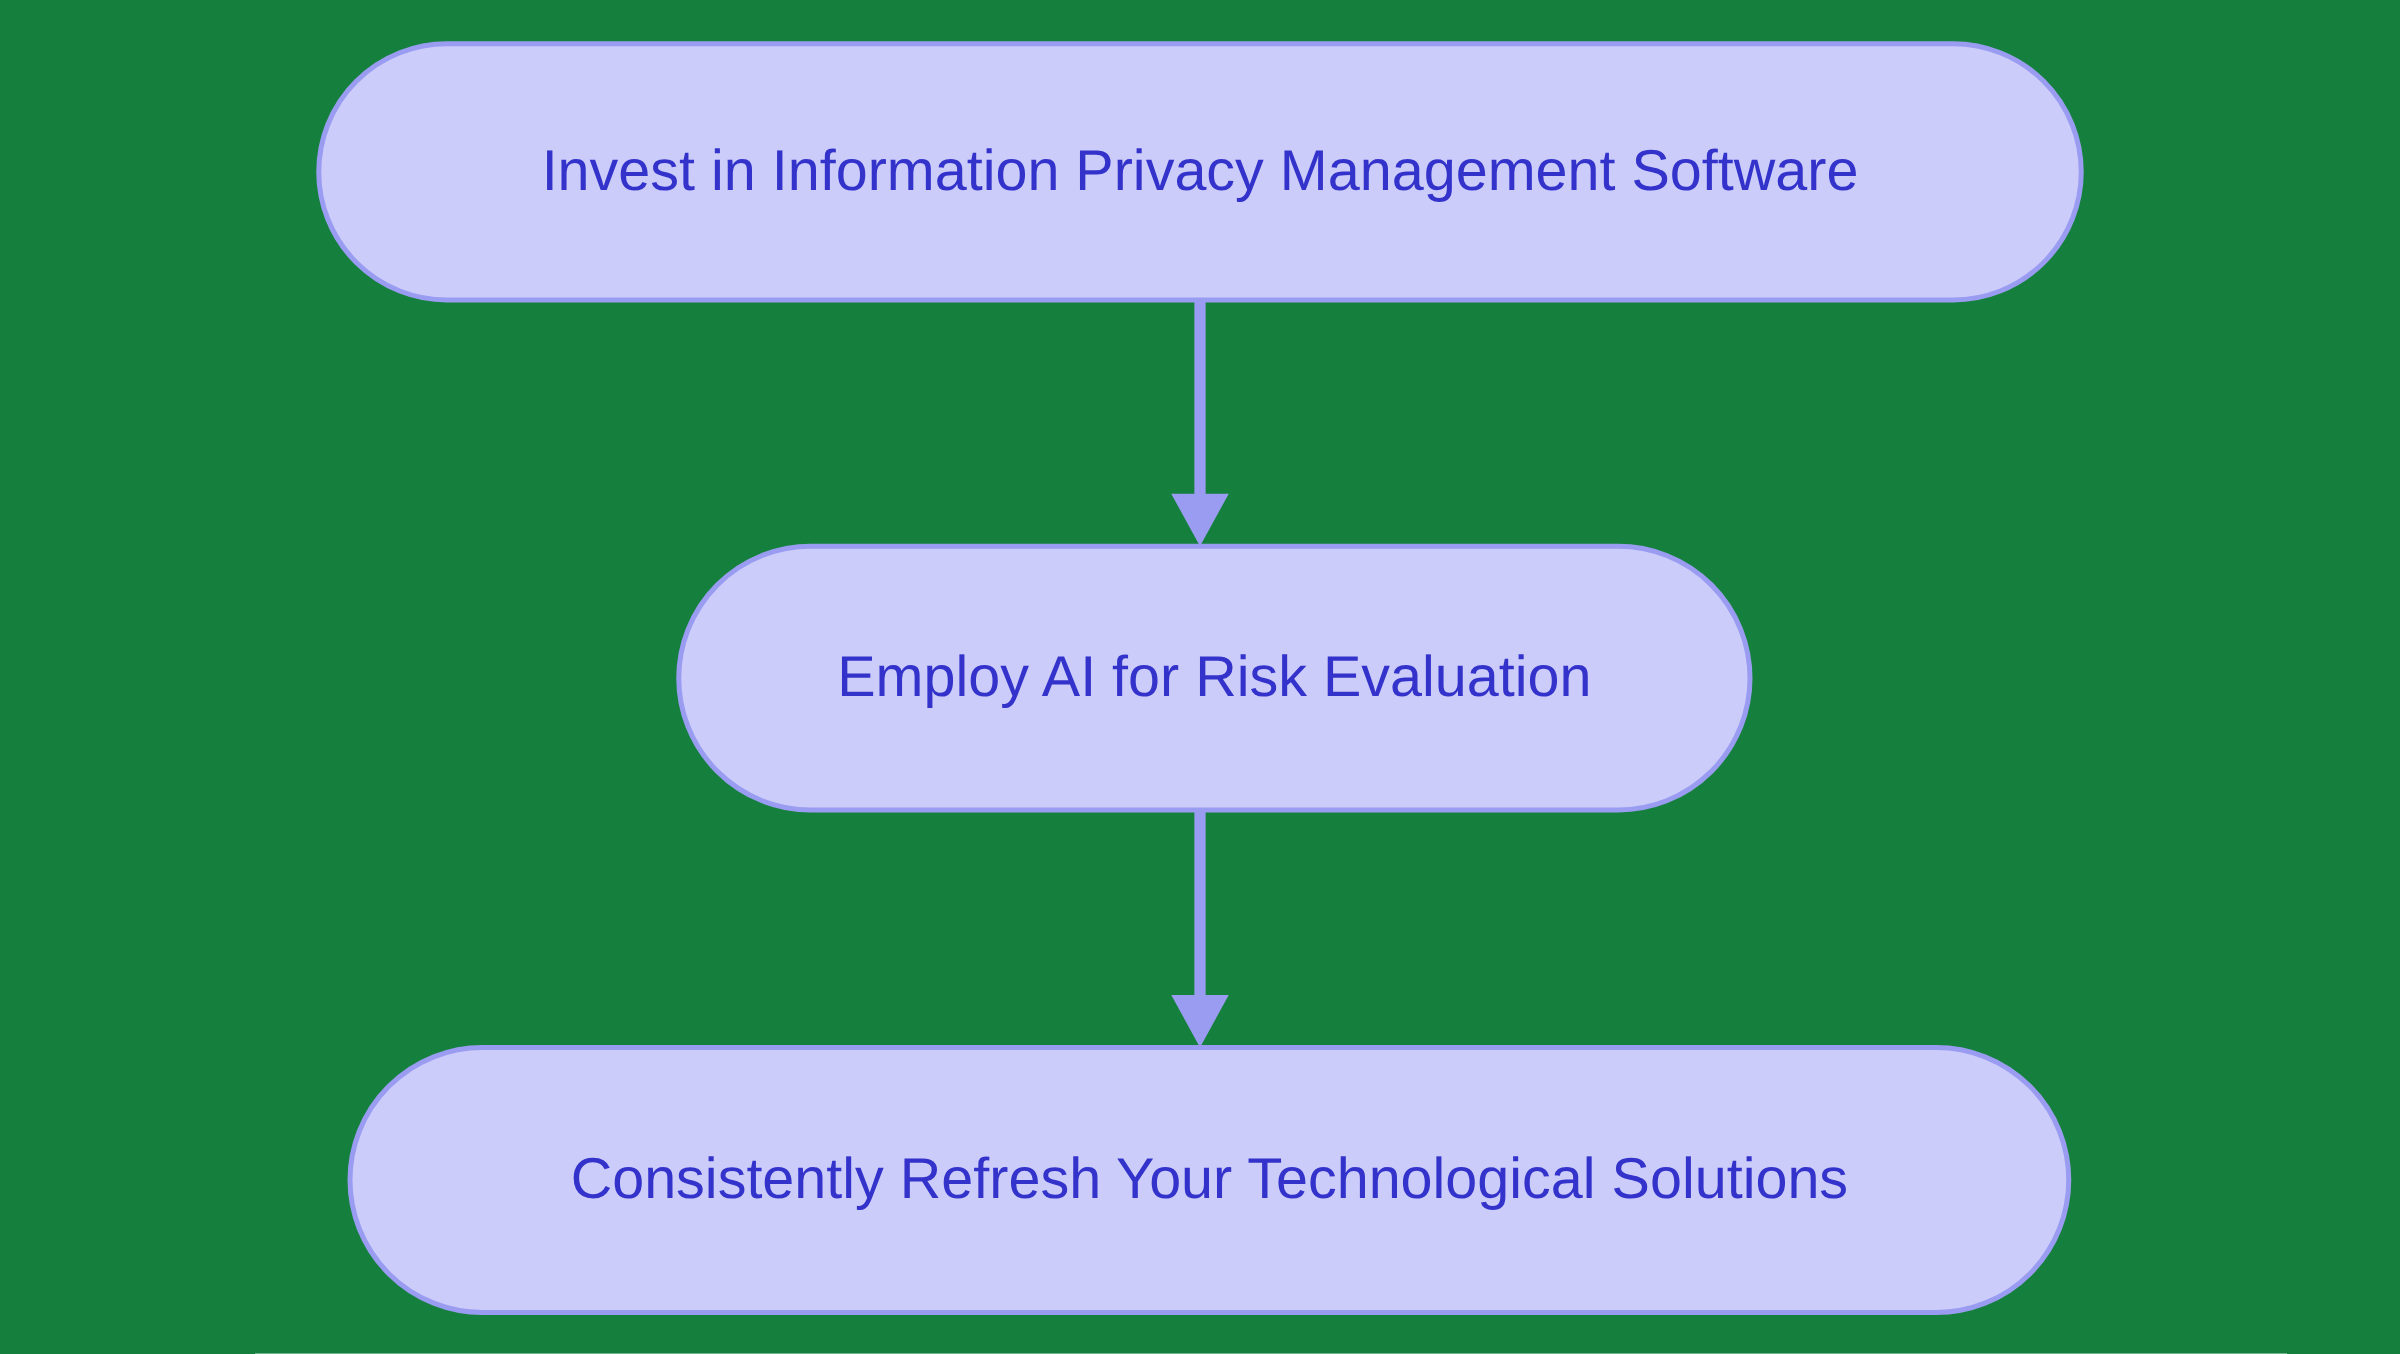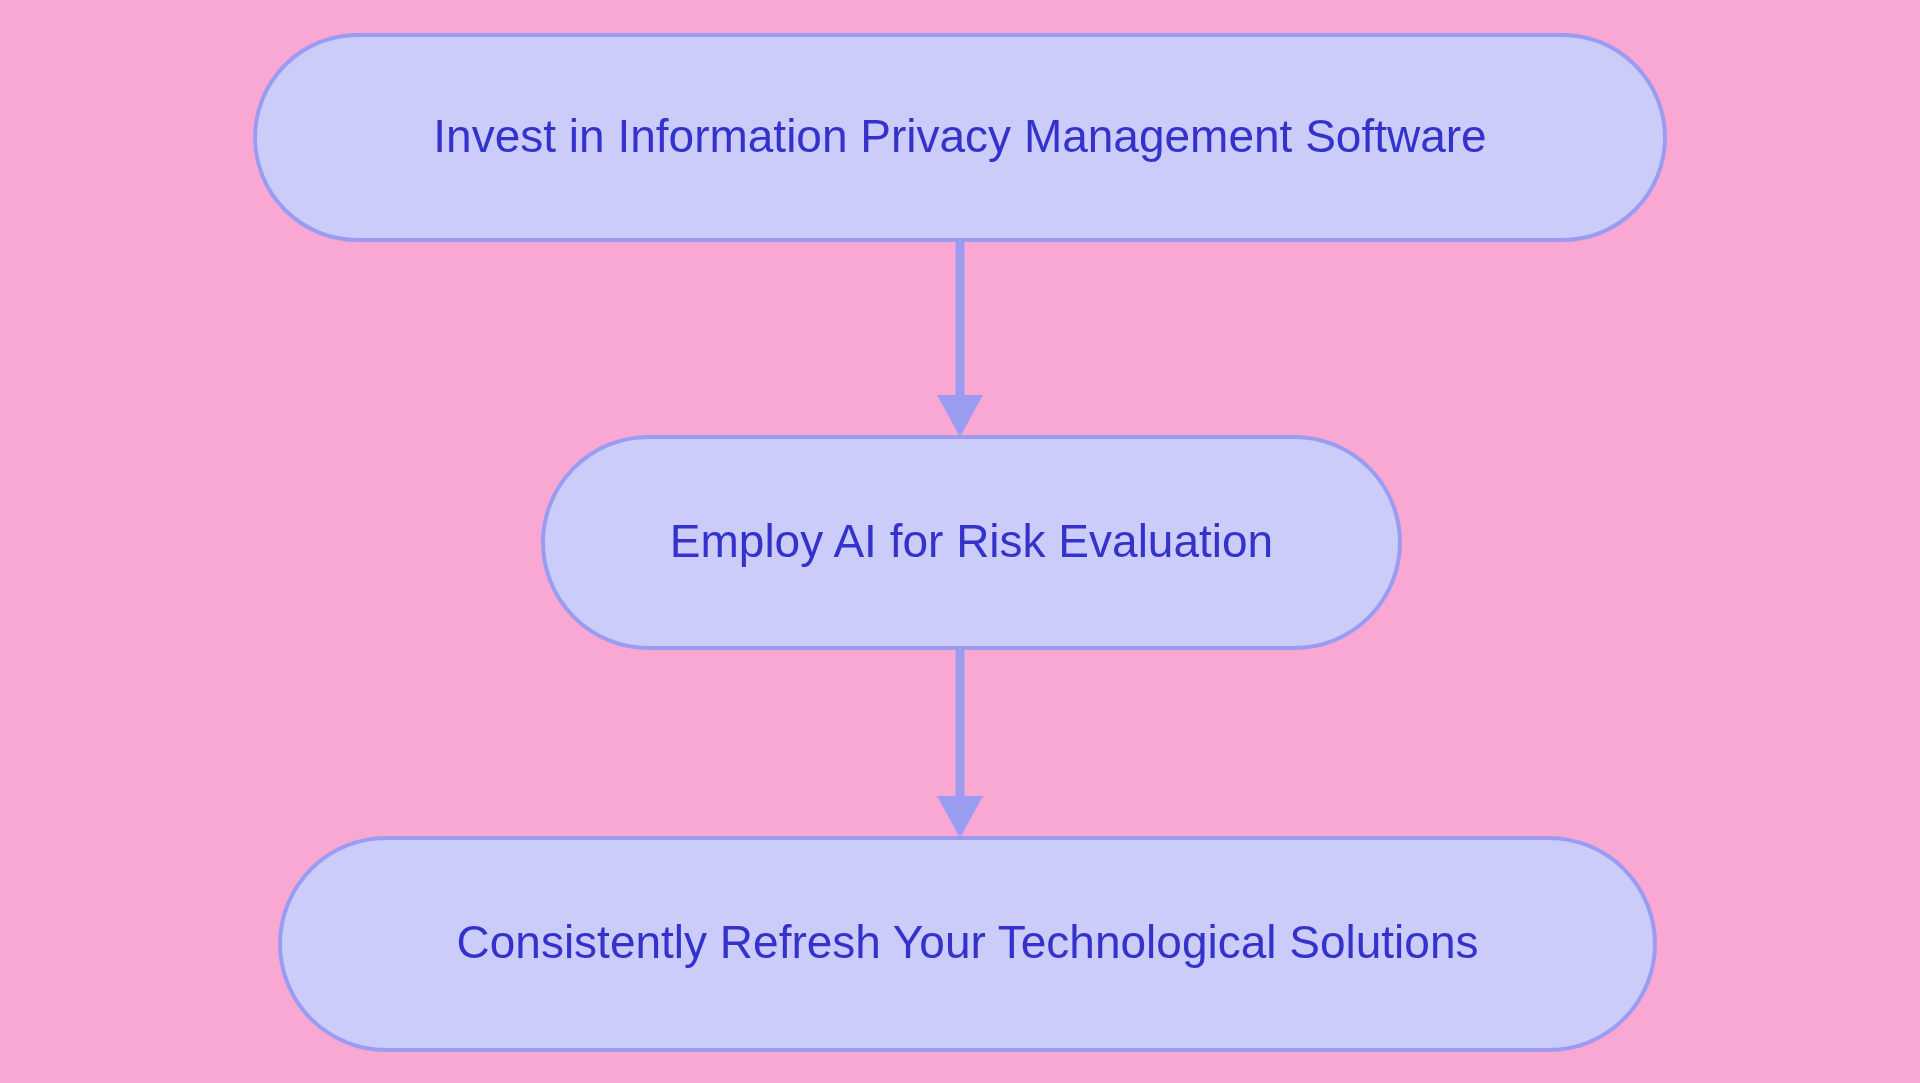--- a/index.html
+++ b/index.html
@@ -35,21 +35,21 @@
     font-family: "Liberation Sans", sans-serif;
     font-weight: 400;
     dominant-baseline: middle;
     text-anchor: middle;
     white-space: pre;
   }
 </style>
 </head>
 <body>
 
-<div id="canvas" style="background: #f9a8d4;">
+<div id="canvas" style="background: #15803d;">
   <svg class="flow-svg" viewBox="0 0 1920 1083" xmlns="http://www.w3.org/2000/svg">
 
     <g>
       <line id="edge-1-line" stroke-linecap="butt" x1="960" y1="240" x2="960" y2="397" stroke="#9a9cf2" stroke-width="9"></line>
       <polygon id="edge-1-head" points="937,395 983,395 960,437" fill="#9a9cf2"></polygon>
     </g>
 
     <g>
       <line id="edge-2-line" stroke-linecap="butt" x1="960" y1="648" x2="960" y2="798" stroke="#9a9cf2" stroke-width="9"></line>
       <polygon id="edge-2-head" points="937,796 983,796 960,838" fill="#9a9cf2"></polygon>

